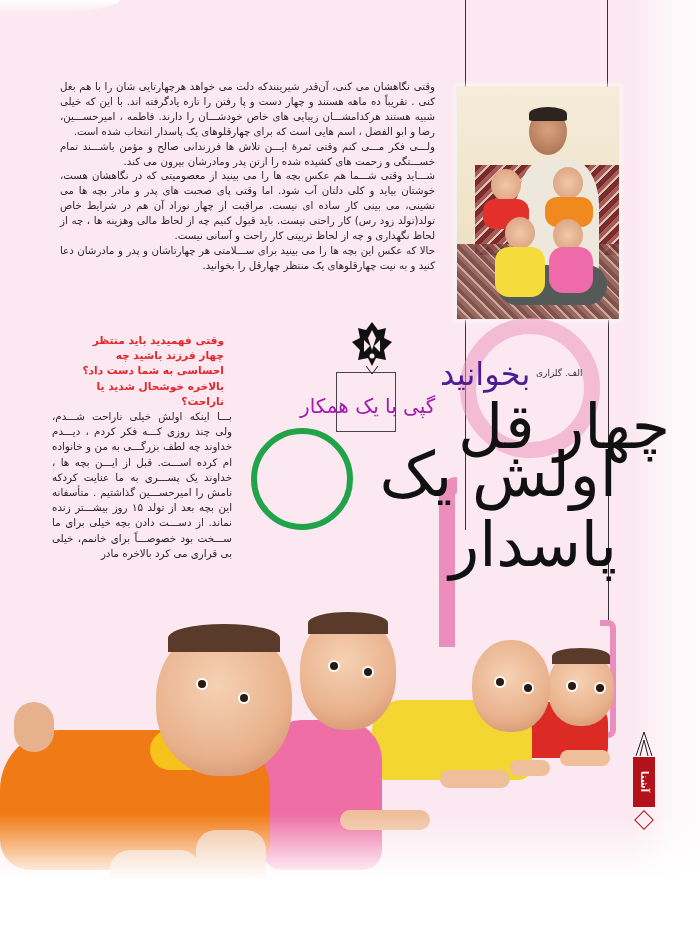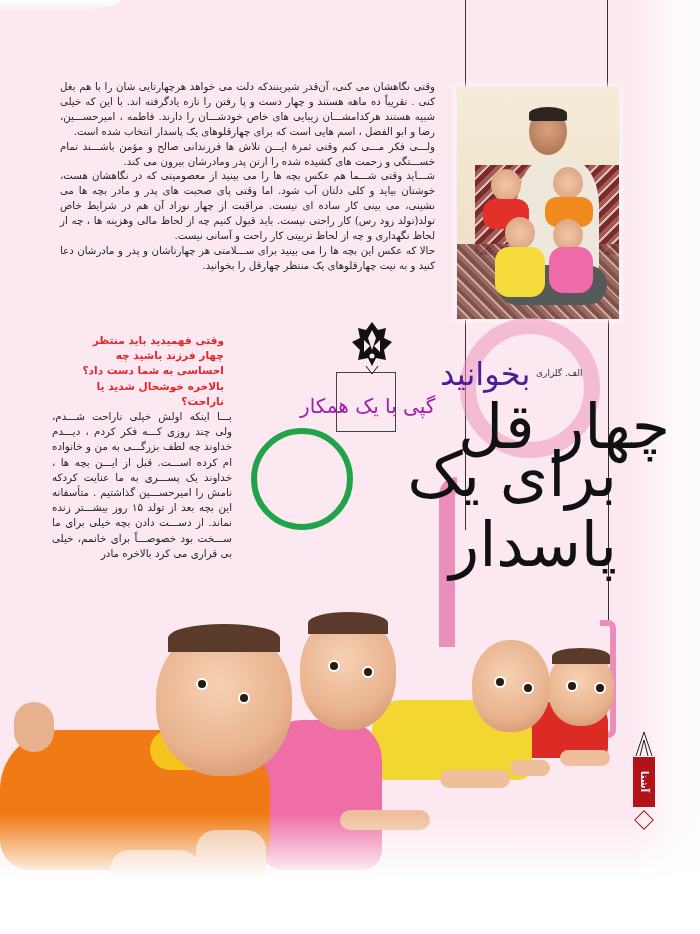--- a/index.html
+++ b/index.html
@@ -163,21 +163,21 @@
     <path d="M30 20 L24 26 L30 32 Z" fill="#fbe8f0"></path>
     <circle cx="22" cy="36" r="2.5" fill="#fbe8f0"></circle>
     <path d="M16 46 L22 54 L28 46" stroke="#111" fill="none"></path>
   </svg>
   <div class="logo-box"></div>
   <div class="logo-text">گپی با یک همکار</div>
 
   <div class="title-read">بخوانید</div>
   <div class="title-author">الف. گلزاری</div>
   <div class="title-line1">چهار قل</div>
-  <div class="title-line2">برای یک پاسدار</div>
+  <div class="title-line2">اولش یک پاسدار</div>
 
   <div class="qa">
     <p class="q">وقتی فهمیدید باید منتظر چهار فرزند باشید چه احساسی به شما دست داد؟</p>
     <p class="q">بالاخره خوشحال شدید یا ناراحت؟</p>
     <p>بـــا اینکه اولش خیلی ناراحت شـــدم، ولی چند روزی کـــه فکر کردم ، دیـــدم خداوند چه لطف بزرگـــی به من و خانواده ام کرده اســـت. قبل از ایـــن بچه ها ، خداوند یک پســـری به ما عنایت کردکه نامش را امیرحســـین گذاشتیم . متأسفانه این بچه بعد از تولد ۱۵ روز بیشـــتر زنده نماند. از دســـت دادن بچه خیلی برای ما ســـخت بود خصوصـــاً برای خانمم، خیلی بی قراری می کرد بالاخره مادر</p>
   </div>
 
   <div class="babies">
 
     <div class="baby">

